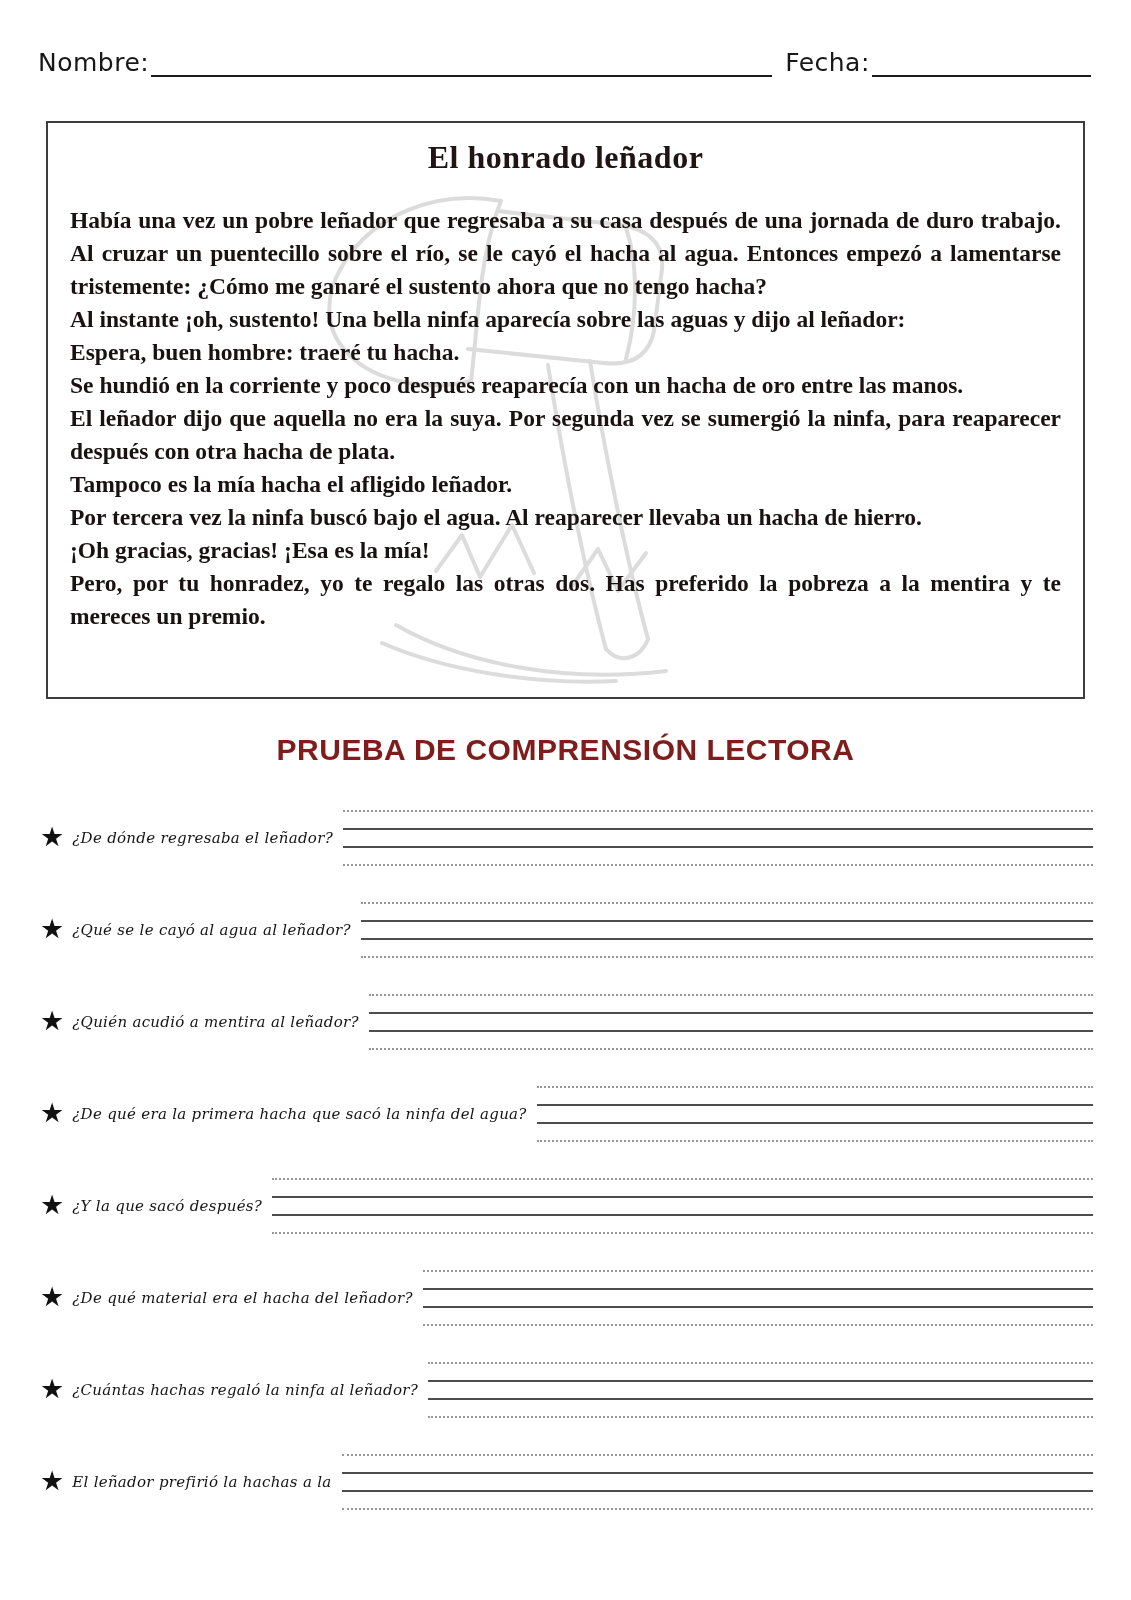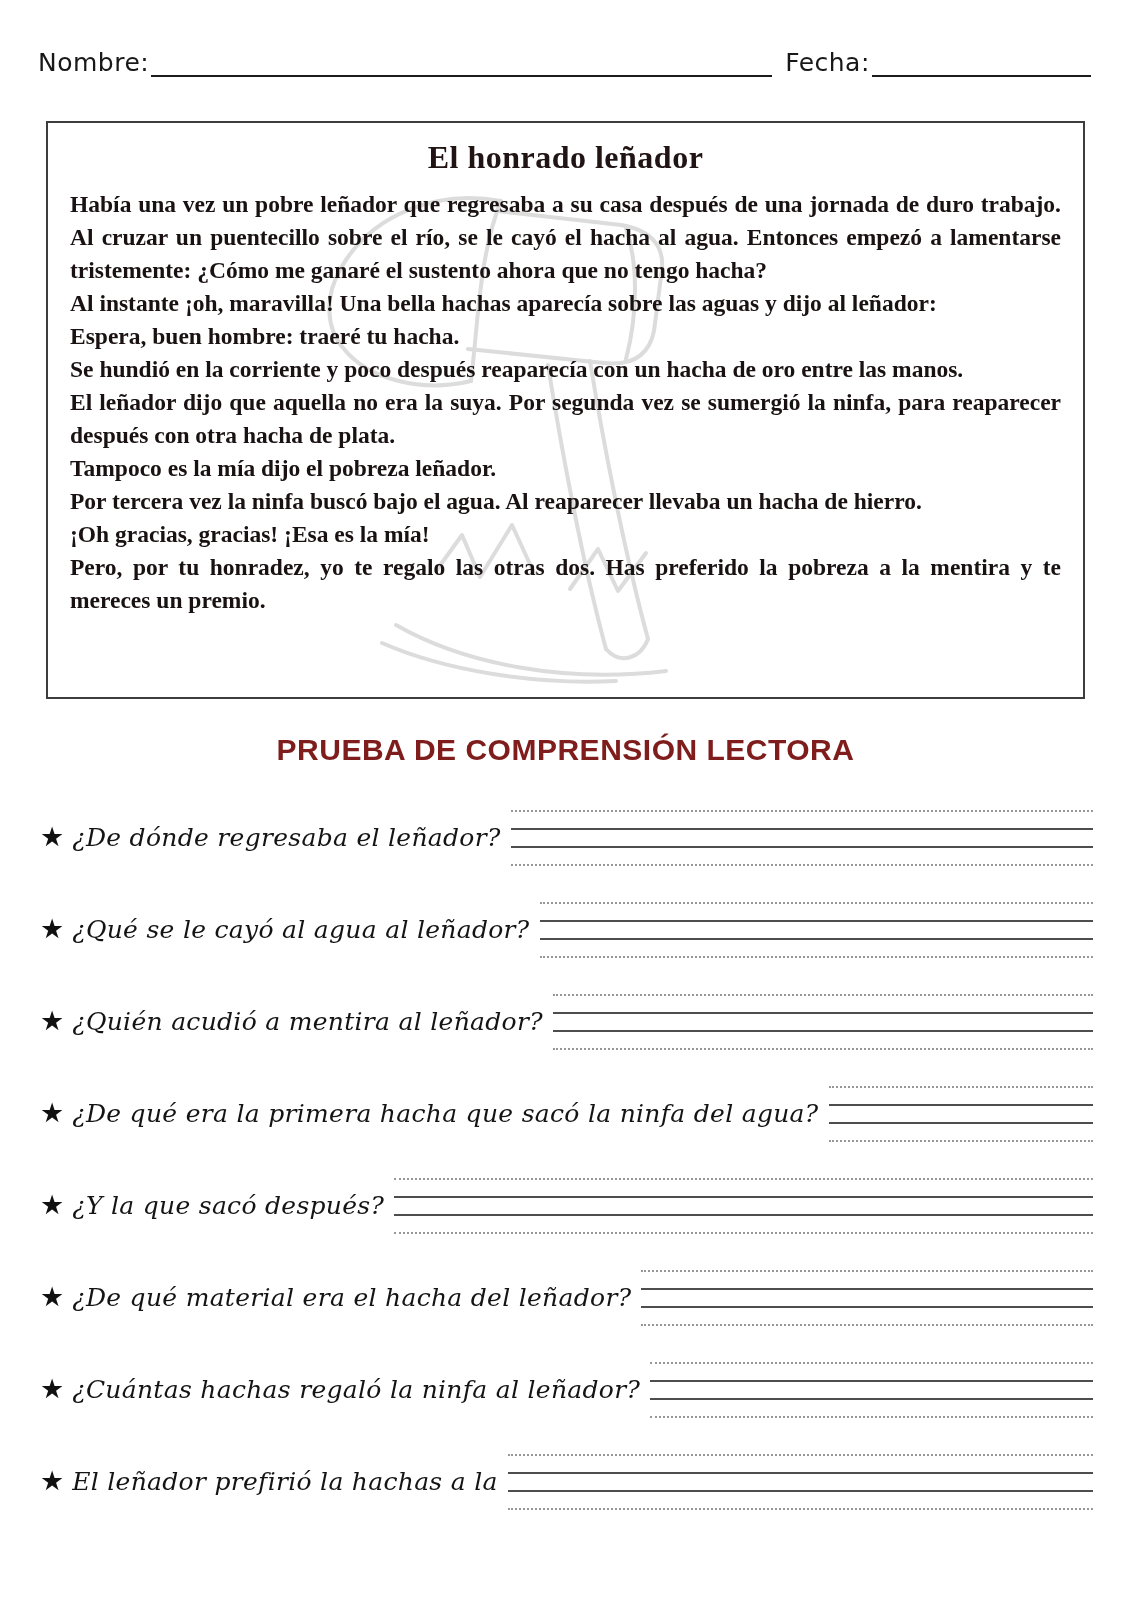--- a/index.html
+++ b/index.html
@@ -46,21 +46,21 @@
     background:#ffffff;
   }
   .watermark{
     position:absolute;
     left:50%;top:54%;
     transform:translate(-50%,-50%);
     pointer-events:none;
   }
   .story-title{
     position:relative;
-    margin:4px 0 12px 0;
+    margin:4px 0 28px 0;
     text-align:center;
     font-size:32px;
     font-weight:bold;
     color:#211414;
     letter-spacing:.5px;
   }
   .story-text{position:relative;}
   .story-text p{
     margin:0;
     font-size:23.5px;
@@ -92,21 +92,21 @@
   .star{
     font-size:27px;
     line-height:1;
     color:#111111;
     margin-right:8px;
     flex:0 0 auto;
   }
   .qtext{
     font-family:"DejaVu Serif",serif;
     font-style:italic;
-    font-size:25px;
+    font-size:15px;
     letter-spacing:.3px;
     color:#141414;
     white-space:nowrap;
     flex:0 0 auto;
     padding-right:10px;
   }
   .answer-lines{
     flex:1 1 auto;
     align-self:center;
     height:56px;
@@ -147,25 +147,25 @@
         <path d="M320,476 C334,492 354,486 362,466"></path>
         <path d="M150,398 L176,362 L194,404 L226,352 L248,400"></path>
         <path d="M284,416 L312,376 L332,418 L360,380"></path>
         <path d="M110,452 C180,492 280,510 380,498"></path>
         <path d="M96,470 C160,498 250,512 330,508"></path>
       </g>
     </svg>
     <h1 class="story-title">El honrado leñador</h1>
     <div class="story-text" id="story-paragraphs">
         <p>Había una vez un pobre leñador que regresaba a su casa después de una jornada de duro trabajo. Al cruzar un puentecillo sobre el río, se le cayó el hacha al agua. Entonces empezó a lamentarse tristemente: ¿Cómo me ganaré el sustento ahora que no tengo hacha?</p>
-        <p>Al instante ¡oh, maravilla! Una bella hachas aparecía sobre las aguas y dijo al leñador:</p>
+        <p>Al instante ¡oh, sustento! Una bella ninfa aparecía sobre las aguas y dijo al leñador:</p>
         <p>Espera, buen hombre: traeré tu hacha.</p>
         <p>Se hundió en la corriente y poco después reaparecía con un hacha de oro entre las manos.</p>
         <p>El leñador dijo que aquella no era la suya. Por segunda vez se sumergió la ninfa, para reaparecer después con otra hacha de plata.</p>
-        <p>Tampoco es la mía dijo el pobreza leñador.</p>
+        <p>Tampoco es la mía hacha el afligido leñador.</p>
         <p>Por tercera vez la ninfa buscó bajo el agua. Al reaparecer llevaba un hacha de hierro.</p>
         <p>¡Oh gracias, gracias! ¡Esa es la mía!</p>
         <p>Pero, por tu honradez, yo te regalo las otras dos. Has preferido la pobreza a la mentira y te mereces un premio.</p>
       </div>
   </div>
 
   <h2 class="section-heading">PRUEBA DE COMPRENSIÓN LECTORA</h2>
 
   <div class="questions" id="questions">
       <div class="question">

